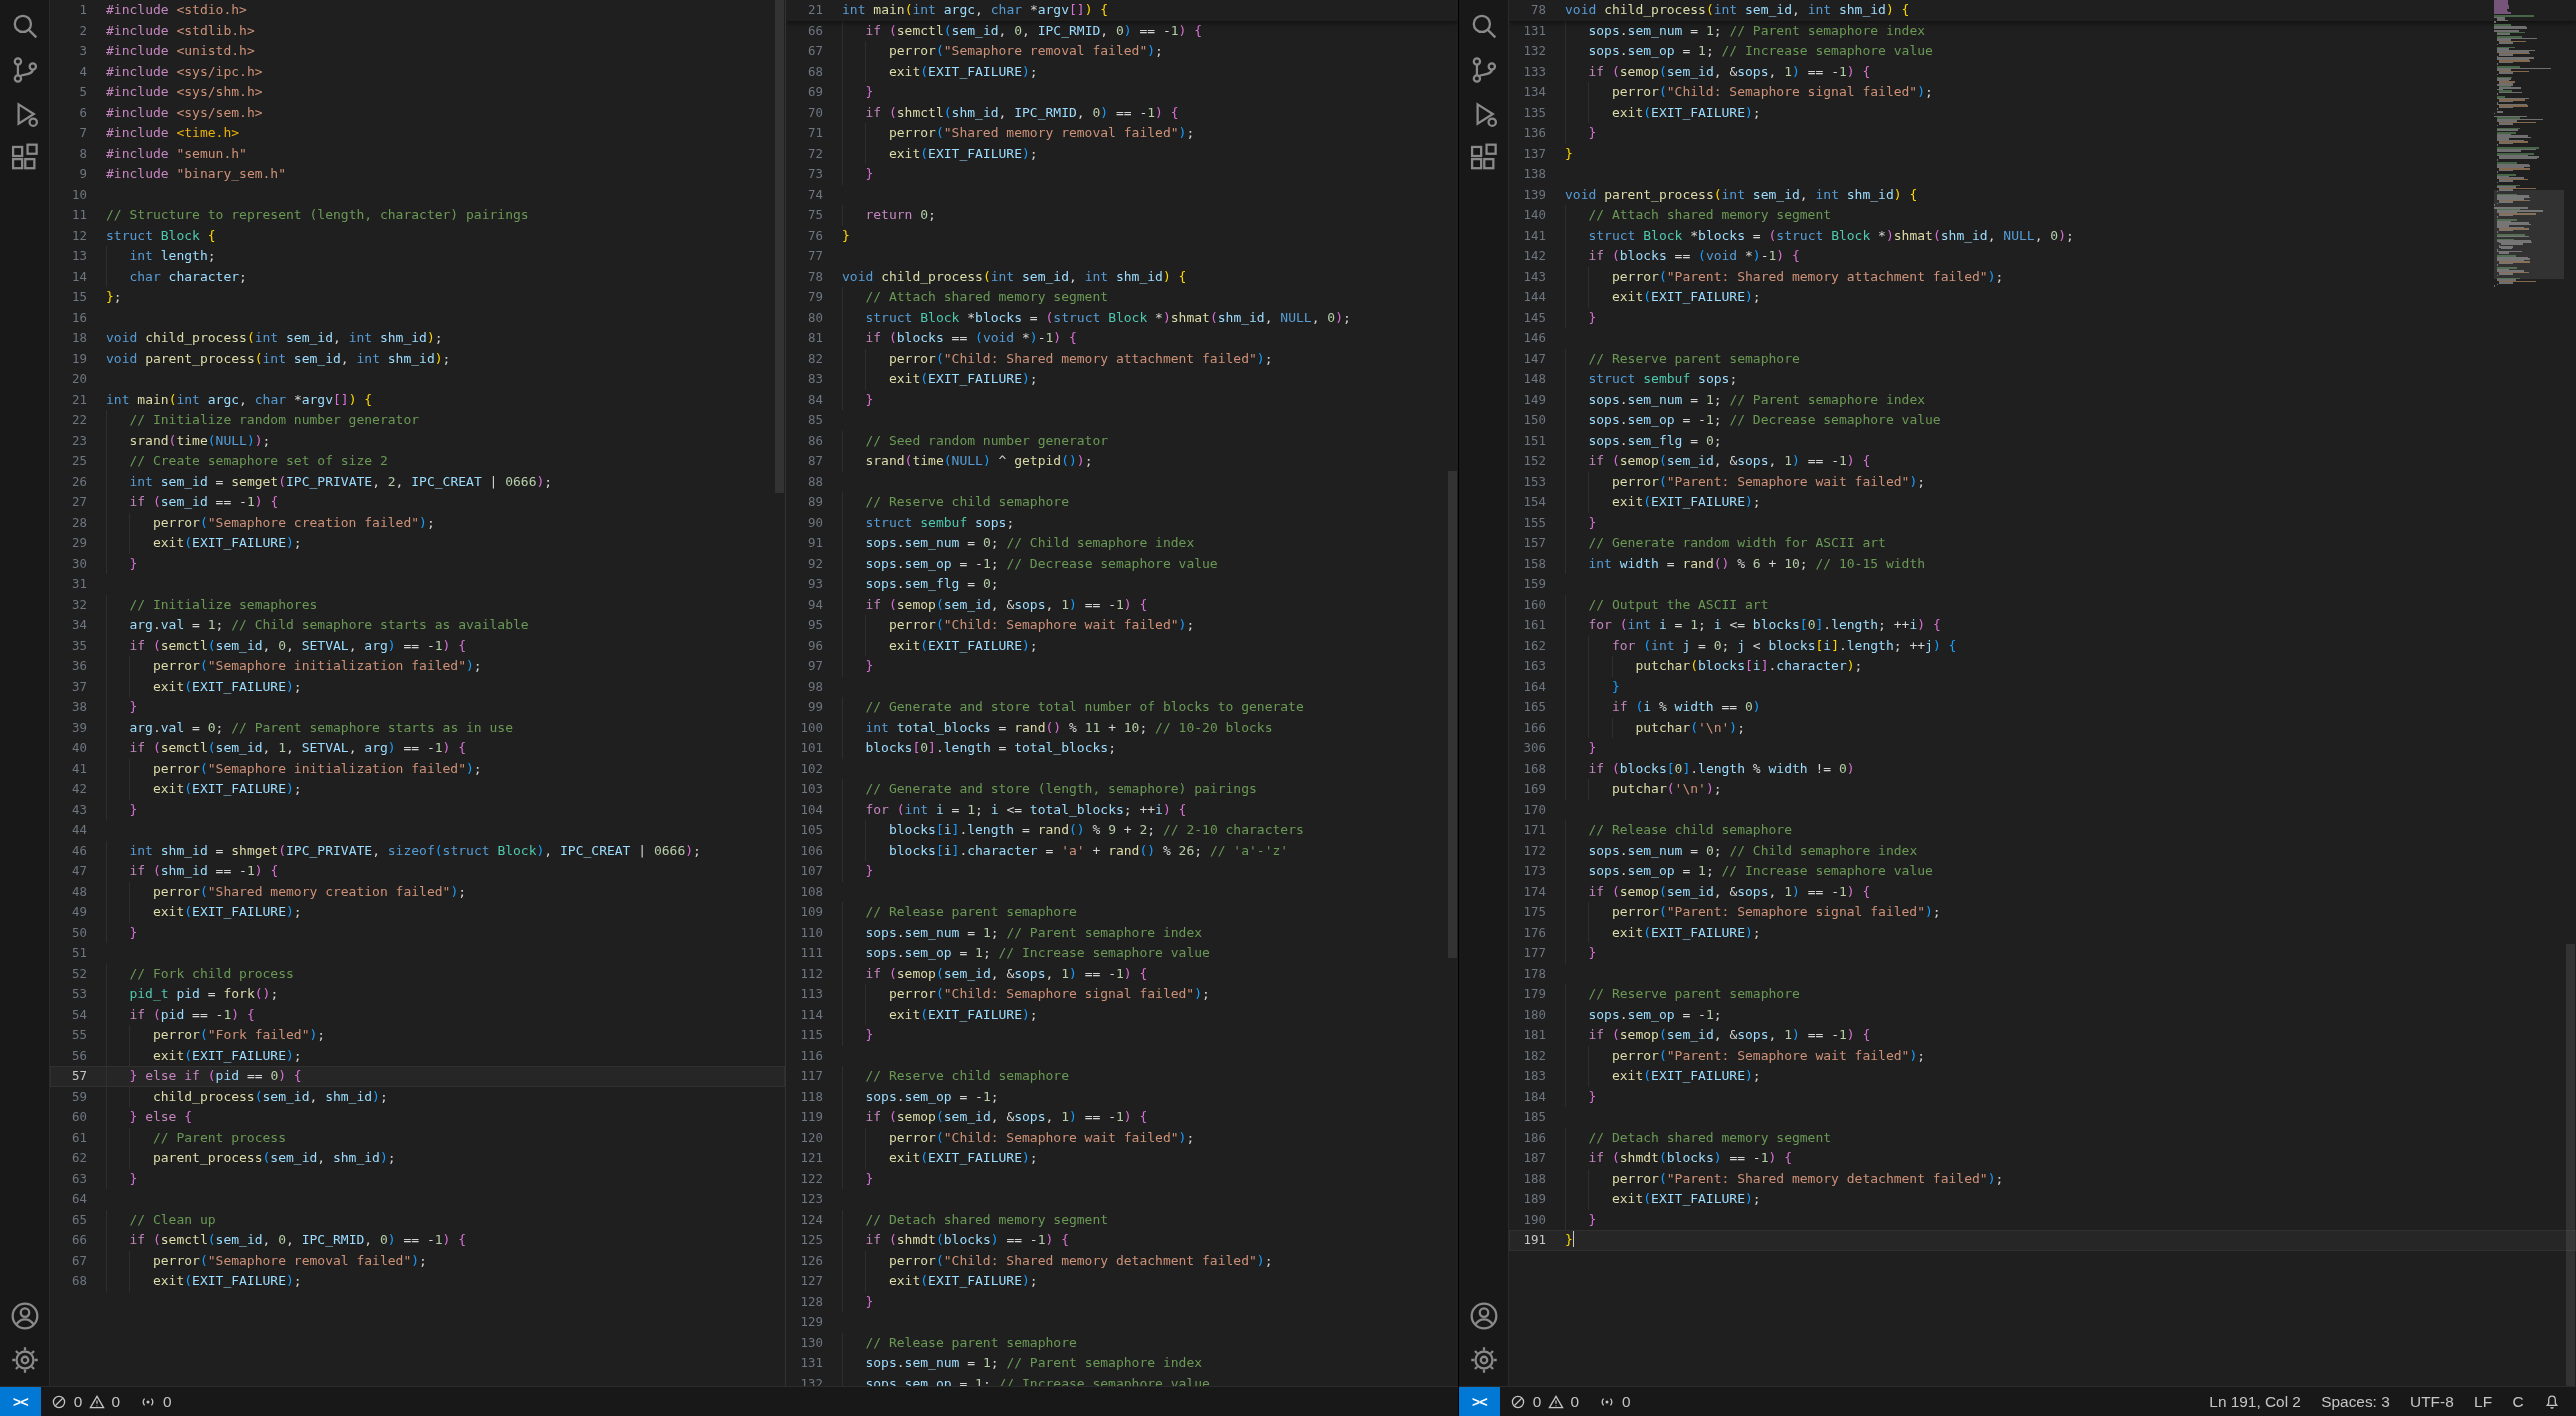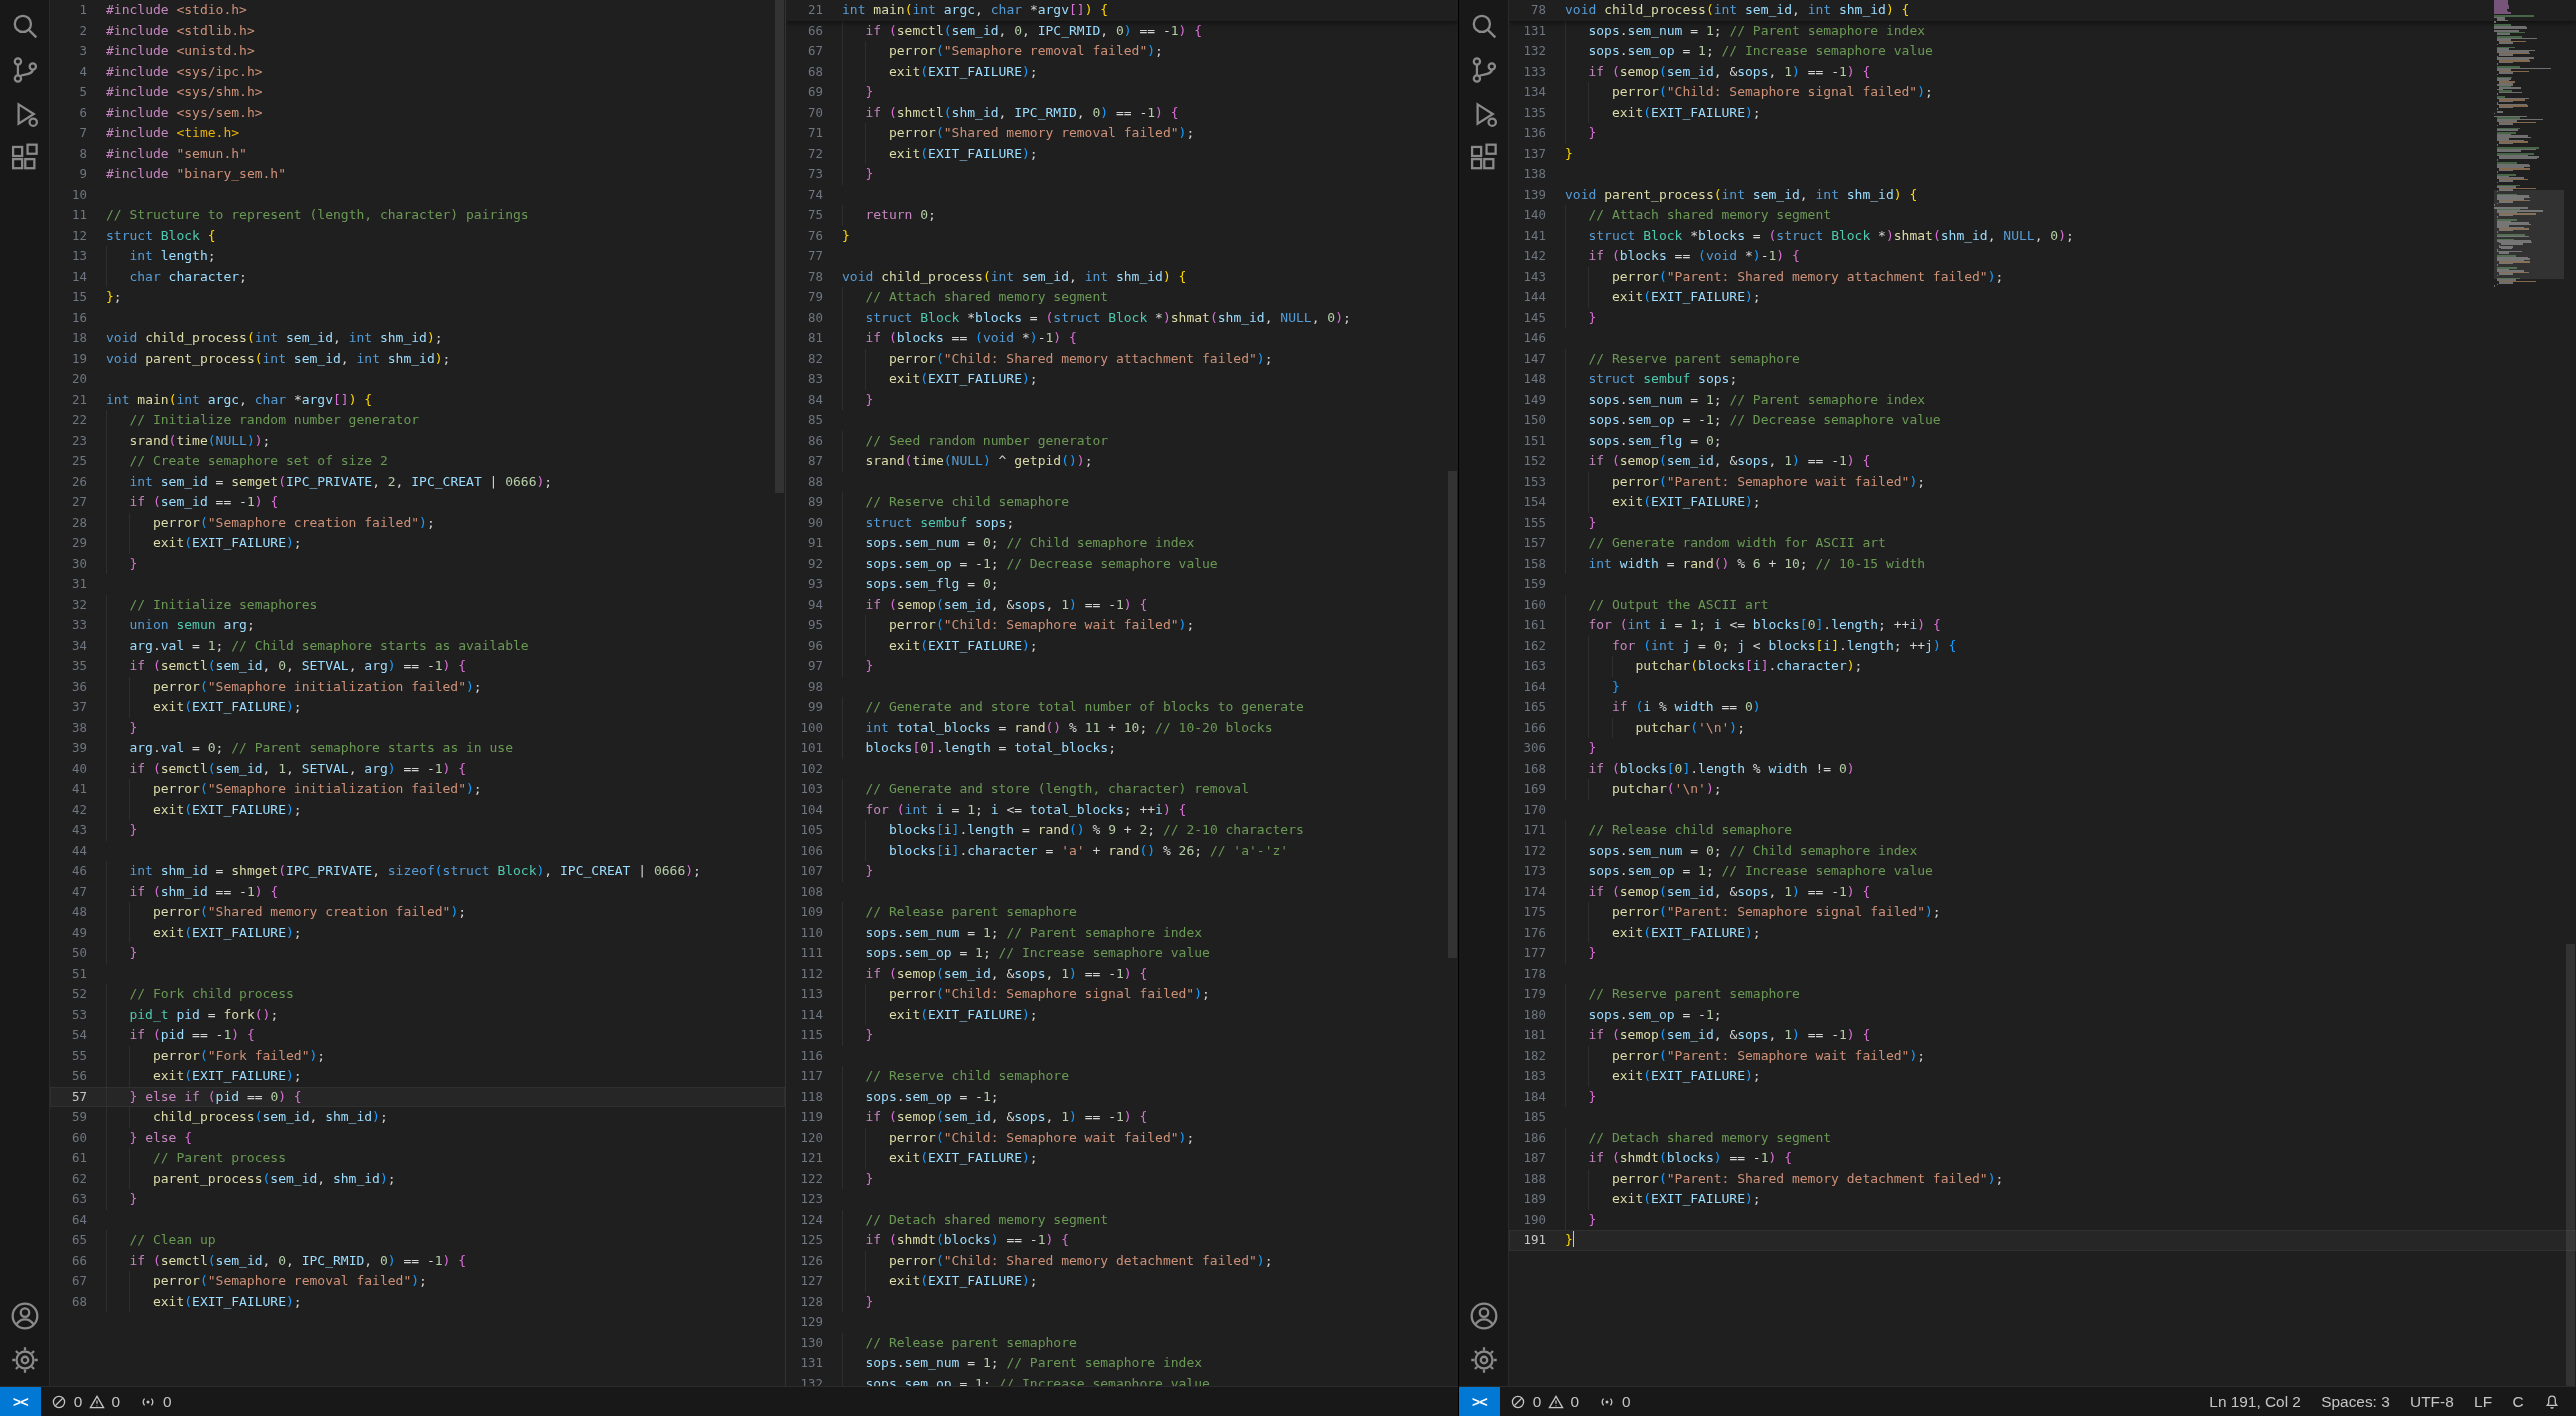--- a/index.html
+++ b/index.html
@@ -117,21 +117,20 @@
               <div class="line"><span class="ln">22</span><span class="code"><span class="ig">   </span><span style="color:#6a9955">// Initialize random number generator</span></span></div>
               <div class="line"><span class="ln">23</span><span class="code"><span class="ig">   </span><span style="color:#dcdcaa">srand</span><span style="color:#da70d6">(</span><span style="color:#dcdcaa">time</span><span style="color:#179fff">(</span><span style="color:#569cd6">NULL</span><span style="color:#179fff">)</span><span style="color:#da70d6">)</span><span style="color:#d4d4d4">;</span></span></div>
               <div class="line"><span class="ln">25</span><span class="code"><span class="ig">   </span><span style="color:#6a9955">// Create semaphore set of size 2</span></span></div>
               <div class="line"><span class="ln">26</span><span class="code"><span class="ig">   </span><span style="color:#569cd6">int</span> <span style="color:#9cdcfe">sem_id</span> <span style="color:#d4d4d4">=</span> <span style="color:#dcdcaa">semget</span><span style="color:#da70d6">(</span><span style="color:#9cdcfe">IPC_PRIVATE</span><span style="color:#d4d4d4">,</span> <span style="color:#b5cea8">2</span><span style="color:#d4d4d4">,</span> <span style="color:#9cdcfe">IPC_CREAT</span> <span style="color:#d4d4d4">|</span> <span style="color:#b5cea8">0666</span><span style="color:#da70d6">)</span><span style="color:#d4d4d4">;</span></span></div>
               <div class="line"><span class="ln">27</span><span class="code"><span class="ig">   </span><span style="color:#c586c0">if</span> <span style="color:#da70d6">(</span><span style="color:#9cdcfe">sem_id</span> <span style="color:#d4d4d4">=</span><span style="color:#d4d4d4">=</span> <span style="color:#d4d4d4">-</span><span style="color:#b5cea8">1</span><span style="color:#da70d6">)</span> <span style="color:#da70d6">{</span></span></div>
               <div class="line"><span class="ln">28</span><span class="code"><span class="ig">   </span><span class="ig">   </span><span style="color:#dcdcaa">perror</span><span style="color:#179fff">(</span><span style="color:#ce9178">"Semaphore creation failed"</span><span style="color:#179fff">)</span><span style="color:#d4d4d4">;</span></span></div>
               <div class="line"><span class="ln">29</span><span class="code"><span class="ig">   </span><span class="ig">   </span><span style="color:#dcdcaa">exit</span><span style="color:#179fff">(</span><span style="color:#9cdcfe">EXIT_FAILURE</span><span style="color:#179fff">)</span><span style="color:#d4d4d4">;</span></span></div>
               <div class="line"><span class="ln">30</span><span class="code"><span class="ig">   </span><span style="color:#da70d6">}</span></span></div>
               <div class="line"><span class="ln">31</span><span class="code"></span></div>
               <div class="line"><span class="ln">32</span><span class="code"><span class="ig">   </span><span style="color:#6a9955">// Initialize semaphores</span></span></div>
-              <div class="line"><span class="ln">33</span><span class="code"><span class="ig">   </span><span style="color:#569cd6">union</span> <span style="color:#4ec9b0">semun</span> <span style="color:#9cdcfe">arg</span><span style="color:#d4d4d4">;</span></span></div>
               <div class="line"><span class="ln">34</span><span class="code"><span class="ig">   </span><span style="color:#9cdcfe">arg</span><span style="color:#d4d4d4">.</span><span style="color:#9cdcfe">val</span> <span style="color:#d4d4d4">=</span> <span style="color:#b5cea8">1</span><span style="color:#d4d4d4">;</span> <span style="color:#6a9955">// Child semaphore starts as available</span></span></div>
               <div class="line"><span class="ln">35</span><span class="code"><span class="ig">   </span><span style="color:#c586c0">if</span> <span style="color:#da70d6">(</span><span style="color:#dcdcaa">semctl</span><span style="color:#179fff">(</span><span style="color:#9cdcfe">sem_id</span><span style="color:#d4d4d4">,</span> <span style="color:#b5cea8">0</span><span style="color:#d4d4d4">,</span> <span style="color:#9cdcfe">SETVAL</span><span style="color:#d4d4d4">,</span> <span style="color:#9cdcfe">arg</span><span style="color:#179fff">)</span> <span style="color:#d4d4d4">=</span><span style="color:#d4d4d4">=</span> <span style="color:#d4d4d4">-</span><span style="color:#b5cea8">1</span><span style="color:#da70d6">)</span> <span style="color:#da70d6">{</span></span></div>
               <div class="line"><span class="ln">36</span><span class="code"><span class="ig">   </span><span class="ig">   </span><span style="color:#dcdcaa">perror</span><span style="color:#179fff">(</span><span style="color:#ce9178">"Semaphore initialization failed"</span><span style="color:#179fff">)</span><span style="color:#d4d4d4">;</span></span></div>
               <div class="line"><span class="ln">37</span><span class="code"><span class="ig">   </span><span class="ig">   </span><span style="color:#dcdcaa">exit</span><span style="color:#179fff">(</span><span style="color:#9cdcfe">EXIT_FAILURE</span><span style="color:#179fff">)</span><span style="color:#d4d4d4">;</span></span></div>
               <div class="line"><span class="ln">38</span><span class="code"><span class="ig">   </span><span style="color:#da70d6">}</span></span></div>
               <div class="line"><span class="ln">39</span><span class="code"><span class="ig">   </span><span style="color:#9cdcfe">arg</span><span style="color:#d4d4d4">.</span><span style="color:#9cdcfe">val</span> <span style="color:#d4d4d4">=</span> <span style="color:#b5cea8">0</span><span style="color:#d4d4d4">;</span> <span style="color:#6a9955">// Parent semaphore starts as in use</span></span></div>
               <div class="line"><span class="ln">40</span><span class="code"><span class="ig">   </span><span style="color:#c586c0">if</span> <span style="color:#da70d6">(</span><span style="color:#dcdcaa">semctl</span><span style="color:#179fff">(</span><span style="color:#9cdcfe">sem_id</span><span style="color:#d4d4d4">,</span> <span style="color:#b5cea8">1</span><span style="color:#d4d4d4">,</span> <span style="color:#9cdcfe">SETVAL</span><span style="color:#d4d4d4">,</span> <span style="color:#9cdcfe">arg</span><span style="color:#179fff">)</span> <span style="color:#d4d4d4">=</span><span style="color:#d4d4d4">=</span> <span style="color:#d4d4d4">-</span><span style="color:#b5cea8">1</span><span style="color:#da70d6">)</span> <span style="color:#da70d6">{</span></span></div>
               <div class="line"><span class="ln">41</span><span class="code"><span class="ig">   </span><span class="ig">   </span><span style="color:#dcdcaa">perror</span><span style="color:#179fff">(</span><span style="color:#ce9178">"Semaphore initialization failed"</span><span style="color:#179fff">)</span><span style="color:#d4d4d4">;</span></span></div>
               <div class="line"><span class="ln">42</span><span class="code"><span class="ig">   </span><span class="ig">   </span><span style="color:#dcdcaa">exit</span><span style="color:#179fff">(</span><span style="color:#9cdcfe">EXIT_FAILURE</span><span style="color:#179fff">)</span><span style="color:#d4d4d4">;</span></span></div>
               <div class="line"><span class="ln">43</span><span class="code"><span class="ig">   </span><span style="color:#da70d6">}</span></span></div>
@@ -196,21 +195,21 @@
               <div class="line"><span class="ln">93</span><span class="code"><span class="ig">   </span><span style="color:#9cdcfe">sops</span><span style="color:#d4d4d4">.</span><span style="color:#9cdcfe">sem_flg</span> <span style="color:#d4d4d4">=</span> <span style="color:#b5cea8">0</span><span style="color:#d4d4d4">;</span></span></div>
               <div class="line"><span class="ln">94</span><span class="code"><span class="ig">   </span><span style="color:#c586c0">if</span> <span style="color:#da70d6">(</span><span style="color:#dcdcaa">semop</span><span style="color:#179fff">(</span><span style="color:#9cdcfe">sem_id</span><span style="color:#d4d4d4">,</span> <span style="color:#d4d4d4">&amp;</span><span style="color:#9cdcfe">sops</span><span style="color:#d4d4d4">,</span> <span style="color:#b5cea8">1</span><span style="color:#179fff">)</span> <span style="color:#d4d4d4">=</span><span style="color:#d4d4d4">=</span> <span style="color:#d4d4d4">-</span><span style="color:#b5cea8">1</span><span style="color:#da70d6">)</span> <span style="color:#da70d6">{</span></span></div>
               <div class="line"><span class="ln">95</span><span class="code"><span class="ig">   </span><span class="ig">   </span><span style="color:#dcdcaa">perror</span><span style="color:#179fff">(</span><span style="color:#ce9178">"Child: Semaphore wait failed"</span><span style="color:#179fff">)</span><span style="color:#d4d4d4">;</span></span></div>
               <div class="line"><span class="ln">96</span><span class="code"><span class="ig">   </span><span class="ig">   </span><span style="color:#dcdcaa">exit</span><span style="color:#179fff">(</span><span style="color:#9cdcfe">EXIT_FAILURE</span><span style="color:#179fff">)</span><span style="color:#d4d4d4">;</span></span></div>
               <div class="line"><span class="ln">97</span><span class="code"><span class="ig">   </span><span style="color:#da70d6">}</span></span></div>
               <div class="line"><span class="ln">98</span><span class="code"></span></div>
               <div class="line"><span class="ln">99</span><span class="code"><span class="ig">   </span><span style="color:#6a9955">// Generate and store total number of blocks to generate</span></span></div>
               <div class="line"><span class="ln">100</span><span class="code"><span class="ig">   </span><span style="color:#569cd6">int</span> <span style="color:#9cdcfe">total_blocks</span> <span style="color:#d4d4d4">=</span> <span style="color:#dcdcaa">rand</span><span style="color:#da70d6">(</span><span style="color:#da70d6">)</span> <span style="color:#d4d4d4">%</span> <span style="color:#b5cea8">11</span> <span style="color:#d4d4d4">+</span> <span style="color:#b5cea8">10</span><span style="color:#d4d4d4">;</span> <span style="color:#6a9955">// 10-20 blocks</span></span></div>
               <div class="line"><span class="ln">101</span><span class="code"><span class="ig">   </span><span style="color:#9cdcfe">blocks</span><span style="color:#da70d6">[</span><span style="color:#b5cea8">0</span><span style="color:#da70d6">]</span><span style="color:#d4d4d4">.</span><span style="color:#9cdcfe">length</span> <span style="color:#d4d4d4">=</span> <span style="color:#9cdcfe">total_blocks</span><span style="color:#d4d4d4">;</span></span></div>
               <div class="line"><span class="ln">102</span><span class="code"></span></div>
-              <div class="line"><span class="ln">103</span><span class="code"><span class="ig">   </span><span style="color:#6a9955">// Generate and store (length, character) removal</span></span></div>
+              <div class="line"><span class="ln">103</span><span class="code"><span class="ig">   </span><span style="color:#6a9955">// Generate and store (length, semaphore) pairings</span></span></div>
               <div class="line"><span class="ln">104</span><span class="code"><span class="ig">   </span><span style="color:#c586c0">for</span> <span style="color:#da70d6">(</span><span style="color:#569cd6">int</span> <span style="color:#9cdcfe">i</span> <span style="color:#d4d4d4">=</span> <span style="color:#b5cea8">1</span><span style="color:#d4d4d4">;</span> <span style="color:#9cdcfe">i</span> <span style="color:#d4d4d4">&lt;</span><span style="color:#d4d4d4">=</span> <span style="color:#9cdcfe">total_blocks</span><span style="color:#d4d4d4">;</span> <span style="color:#d4d4d4">+</span><span style="color:#d4d4d4">+</span><span style="color:#9cdcfe">i</span><span style="color:#da70d6">)</span> <span style="color:#da70d6">{</span></span></div>
               <div class="line"><span class="ln">105</span><span class="code"><span class="ig">   </span><span class="ig">   </span><span style="color:#9cdcfe">blocks</span><span style="color:#179fff">[</span><span style="color:#9cdcfe">i</span><span style="color:#179fff">]</span><span style="color:#d4d4d4">.</span><span style="color:#9cdcfe">length</span> <span style="color:#d4d4d4">=</span> <span style="color:#dcdcaa">rand</span><span style="color:#179fff">(</span><span style="color:#179fff">)</span> <span style="color:#d4d4d4">%</span> <span style="color:#b5cea8">9</span> <span style="color:#d4d4d4">+</span> <span style="color:#b5cea8">2</span><span style="color:#d4d4d4">;</span> <span style="color:#6a9955">// 2-10 characters</span></span></div>
               <div class="line"><span class="ln">106</span><span class="code"><span class="ig">   </span><span class="ig">   </span><span style="color:#9cdcfe">blocks</span><span style="color:#179fff">[</span><span style="color:#9cdcfe">i</span><span style="color:#179fff">]</span><span style="color:#d4d4d4">.</span><span style="color:#9cdcfe">character</span> <span style="color:#d4d4d4">=</span> <span style="color:#ce9178">'a'</span> <span style="color:#d4d4d4">+</span> <span style="color:#dcdcaa">rand</span><span style="color:#179fff">(</span><span style="color:#179fff">)</span> <span style="color:#d4d4d4">%</span> <span style="color:#b5cea8">26</span><span style="color:#d4d4d4">;</span> <span style="color:#6a9955">// 'a'-'z'</span></span></div>
               <div class="line"><span class="ln">107</span><span class="code"><span class="ig">   </span><span style="color:#da70d6">}</span></span></div>
               <div class="line"><span class="ln">108</span><span class="code"></span></div>
               <div class="line"><span class="ln">109</span><span class="code"><span class="ig">   </span><span style="color:#6a9955">// Release parent semaphore</span></span></div>
               <div class="line"><span class="ln">110</span><span class="code"><span class="ig">   </span><span style="color:#9cdcfe">sops</span><span style="color:#d4d4d4">.</span><span style="color:#9cdcfe">sem_num</span> <span style="color:#d4d4d4">=</span> <span style="color:#b5cea8">1</span><span style="color:#d4d4d4">;</span> <span style="color:#6a9955">// Parent semaphore index</span></span></div>
               <div class="line"><span class="ln">111</span><span class="code"><span class="ig">   </span><span style="color:#9cdcfe">sops</span><span style="color:#d4d4d4">.</span><span style="color:#9cdcfe">sem_op</span> <span style="color:#d4d4d4">=</span> <span style="color:#b5cea8">1</span><span style="color:#d4d4d4">;</span> <span style="color:#6a9955">// Increase semaphore value</span></span></div>
               <div class="line"><span class="ln">112</span><span class="code"><span class="ig">   </span><span style="color:#c586c0">if</span> <span style="color:#da70d6">(</span><span style="color:#dcdcaa">semop</span><span style="color:#179fff">(</span><span style="color:#9cdcfe">sem_id</span><span style="color:#d4d4d4">,</span> <span style="color:#d4d4d4">&amp;</span><span style="color:#9cdcfe">sops</span><span style="color:#d4d4d4">,</span> <span style="color:#b5cea8">1</span><span style="color:#179fff">)</span> <span style="color:#d4d4d4">=</span><span style="color:#d4d4d4">=</span> <span style="color:#d4d4d4">-</span><span style="color:#b5cea8">1</span><span style="color:#da70d6">)</span> <span style="color:#da70d6">{</span></span></div>
               <div class="line"><span class="ln">113</span><span class="code"><span class="ig">   </span><span class="ig">   </span><span style="color:#dcdcaa">perror</span><span style="color:#179fff">(</span><span style="color:#ce9178">"Child: Semaphore signal failed"</span><span style="color:#179fff">)</span><span style="color:#d4d4d4">;</span></span></div>

